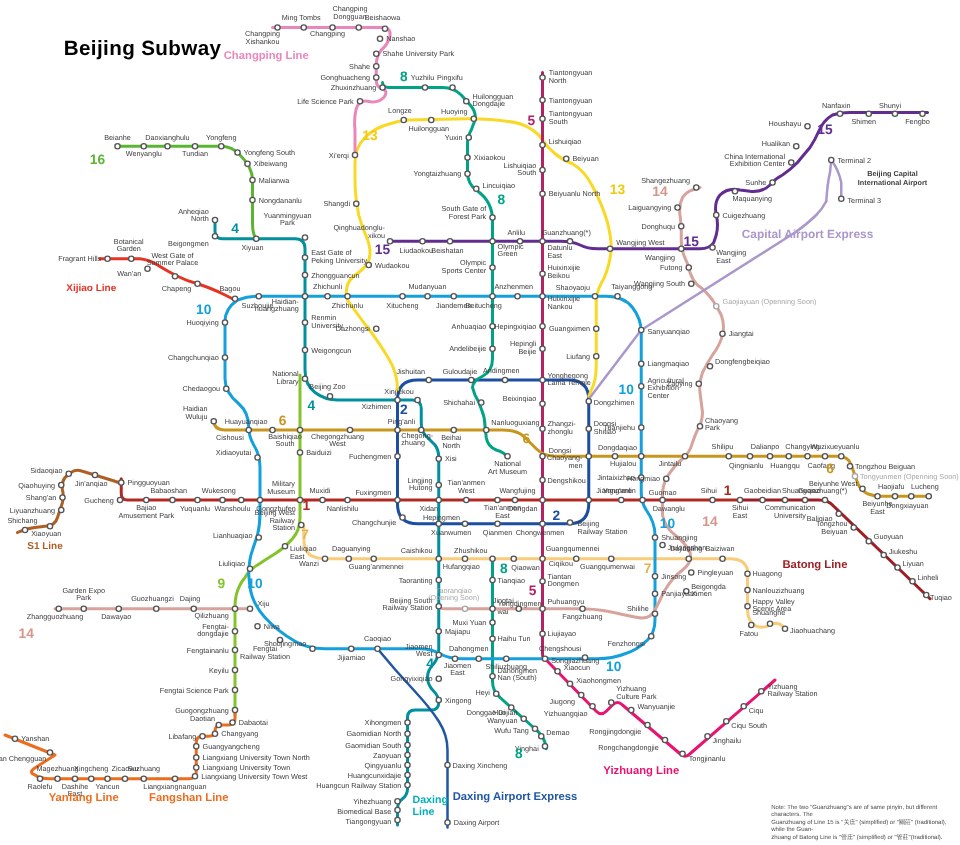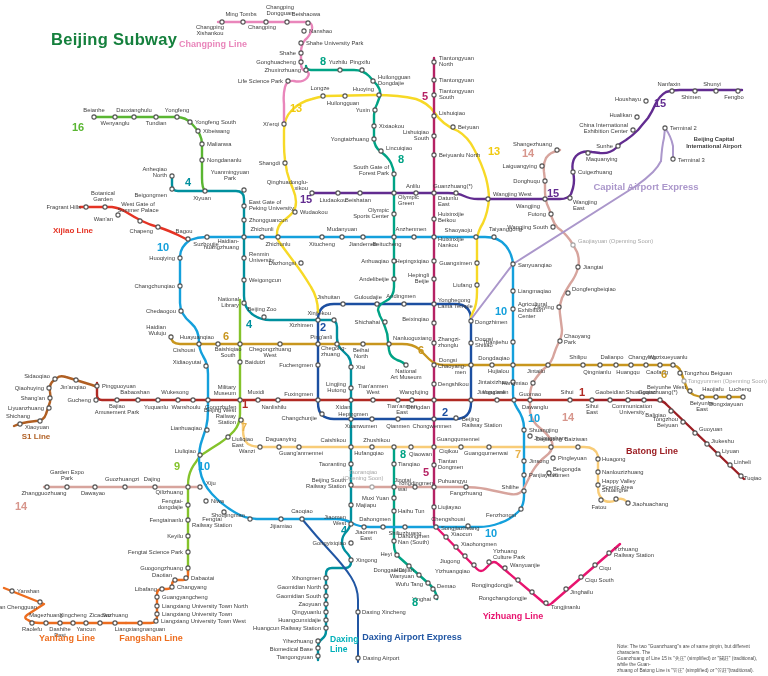--- a/index.html
+++ b/index.html
@@ -1,20 +1,20 @@
 <!DOCTYPE html>
 <html><head>
 <meta charset="utf-8">
 <style>
   html,body{margin:0;padding:0;background:#fff;}
   #stage{position:relative;width:768px;height:676px;background:#fff;overflow:hidden;
          font-family:"Liberation Sans",sans-serif;}
   #map{position:absolute;left:0;top:0;}
   #title{position:absolute;left:51px;top:30px;font-size:16.5px;font-weight:600;
-         color:#15803d;letter-spacing:.3px;}
+         color:#000000;letter-spacing:.3px;}
   #note{position:absolute;left:617px;top:644px;width:150px;font-size:4.8px;
         line-height:1.25;color:#4a4a4a;}
 </style>
 </head>
 <body>
 
 <div id="stage">
   <svg id="map" width="768" height="676" viewBox="0 0 768 676">
       <path d="M97 383 L97 395 Q97 400 102 400 L592 400" fill="none" stroke="#b02a23" stroke-width="2.4" stroke-linecap="round" stroke-linejoin="round"></path>
       <path d="M592 400 L655 400 Q663 400 667 405 L744 479" fill="none" stroke="#9c1f24" stroke-width="2.4" stroke-linecap="round" stroke-linejoin="round"></path>

